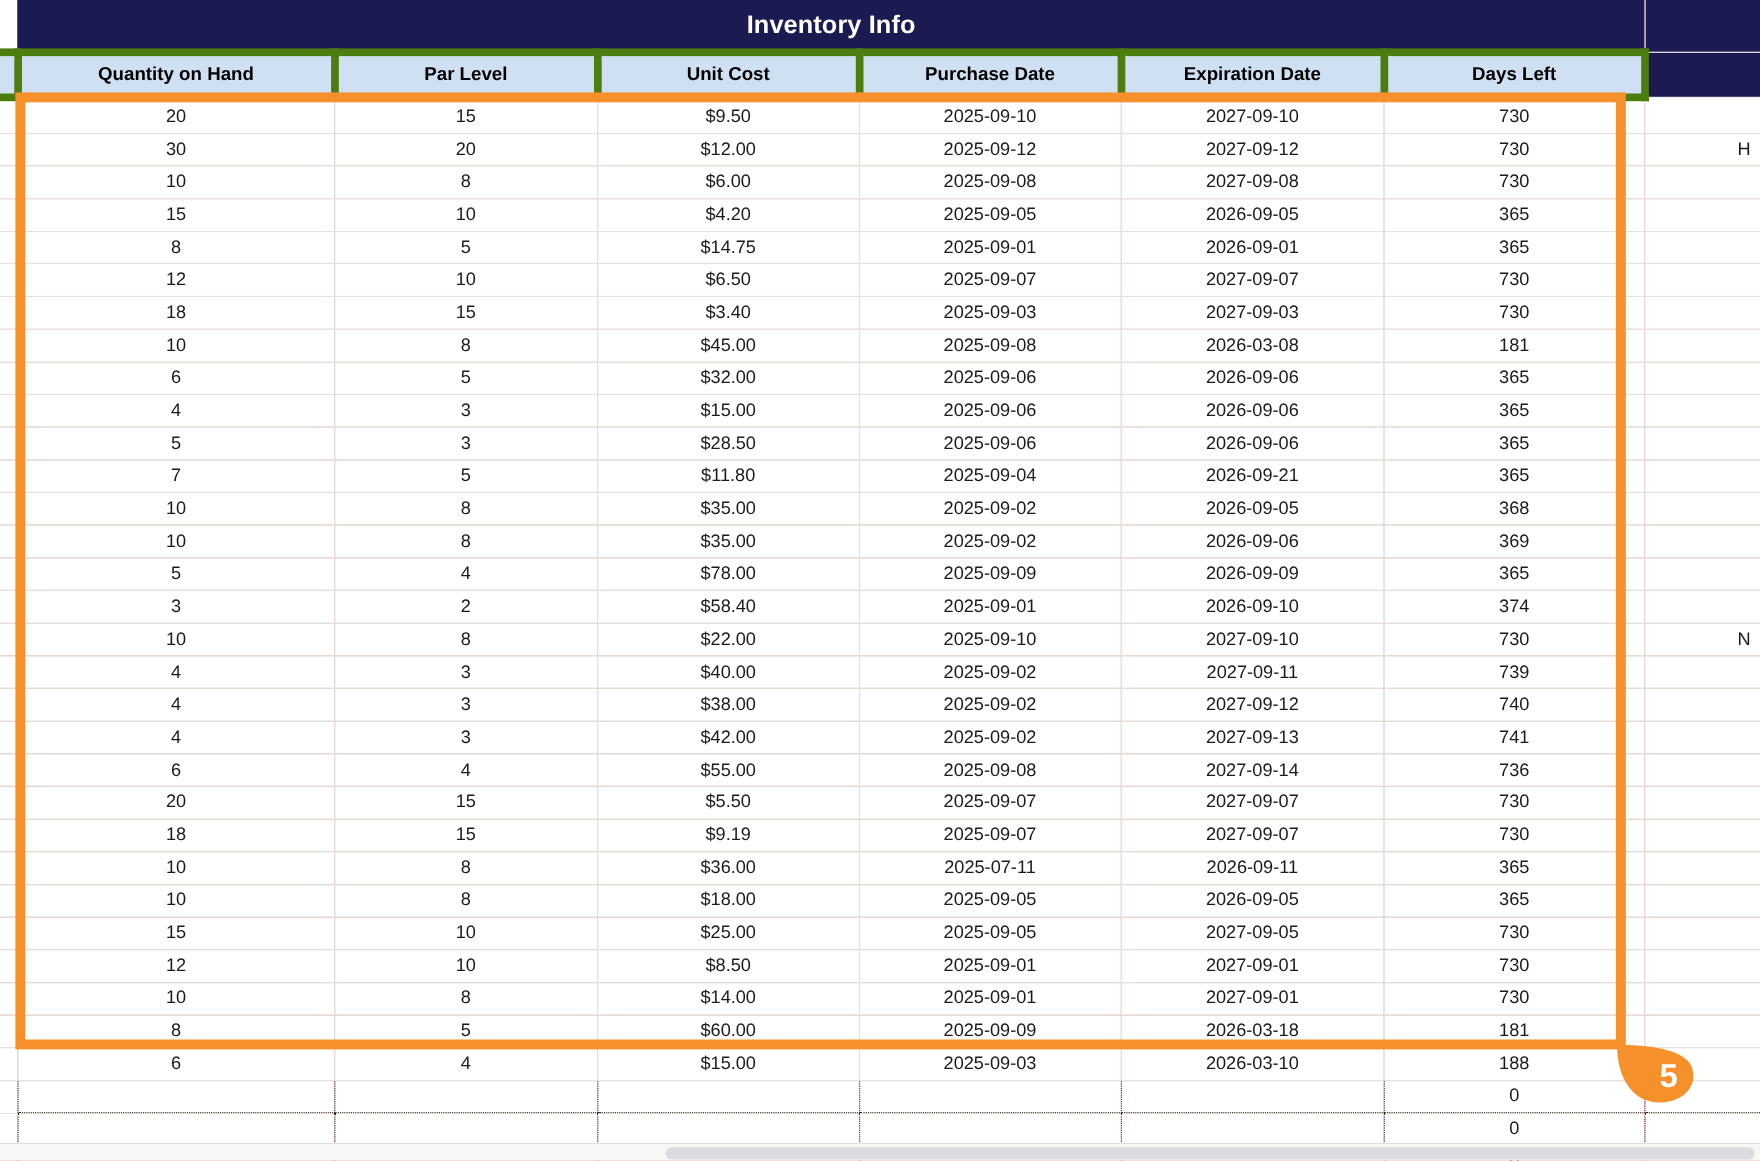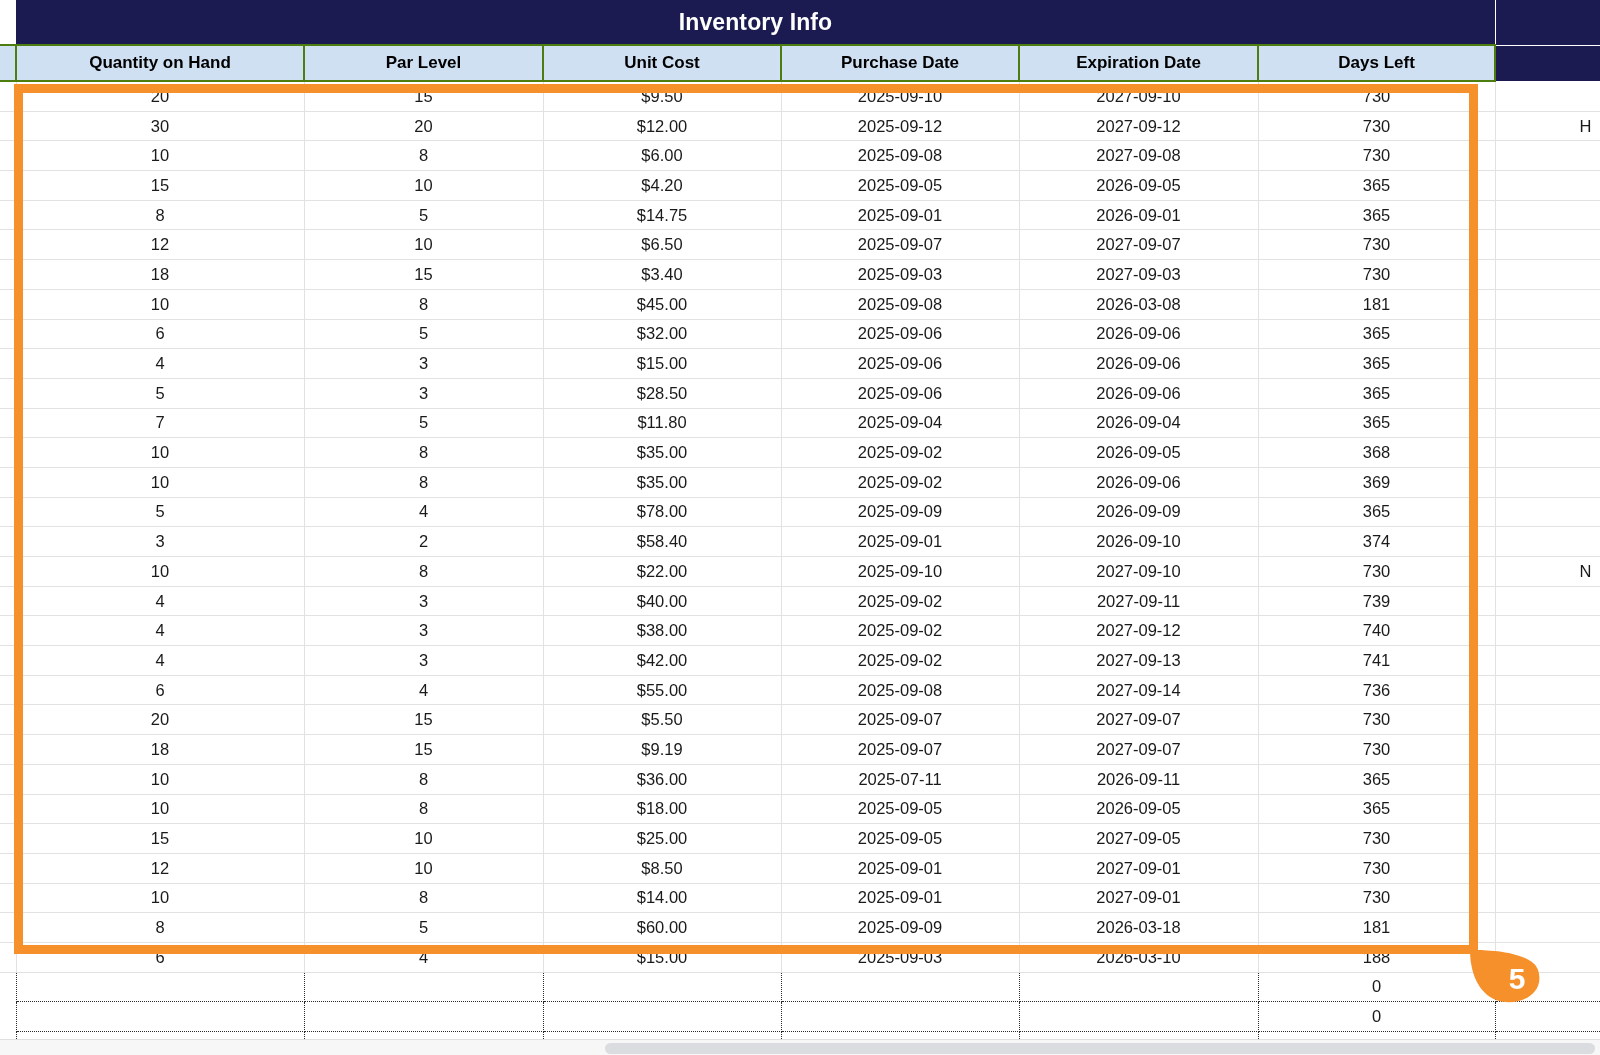--- a/index.html
+++ b/index.html
@@ -54,21 +54,21 @@
     letter-spacing: .1px;
     line-height: 44px;
     white-space: nowrap;
   }
 
   
   tr.head-row td {
     height: 34px;
     padding: 0;
     background: #cfe0f2;
-    border: 2px solid #4d7c0f;
+    border: 7px solid #4d7c0f;
     color: #000000;
     font-size: 17px;
     font-weight: bold;
     text-align: center;
     white-space: nowrap;
   }
   tr.head-row td.gutter-cell {
     background: #cfe0f2;
     border-left: none;
   }
@@ -308,21 +308,21 @@
           <td>2026-09-06</td>
           <td>365</td>
           <td class="tail-cell"></td>
         </tr>
         <tr class="data-row">
           <td class="gutter-cell"></td>
           <td>7</td>
           <td>5</td>
           <td>$11.80</td>
           <td>2025-09-04</td>
-          <td>2026-09-04</td>
+          <td>2026-09-21</td>
           <td>365</td>
           <td class="tail-cell"></td>
         </tr>
         <tr class="data-row">
           <td class="gutter-cell"></td>
           <td>10</td>
           <td>8</td>
           <td>$35.00</td>
           <td>2025-09-02</td>
           <td>2026-09-05</td>

